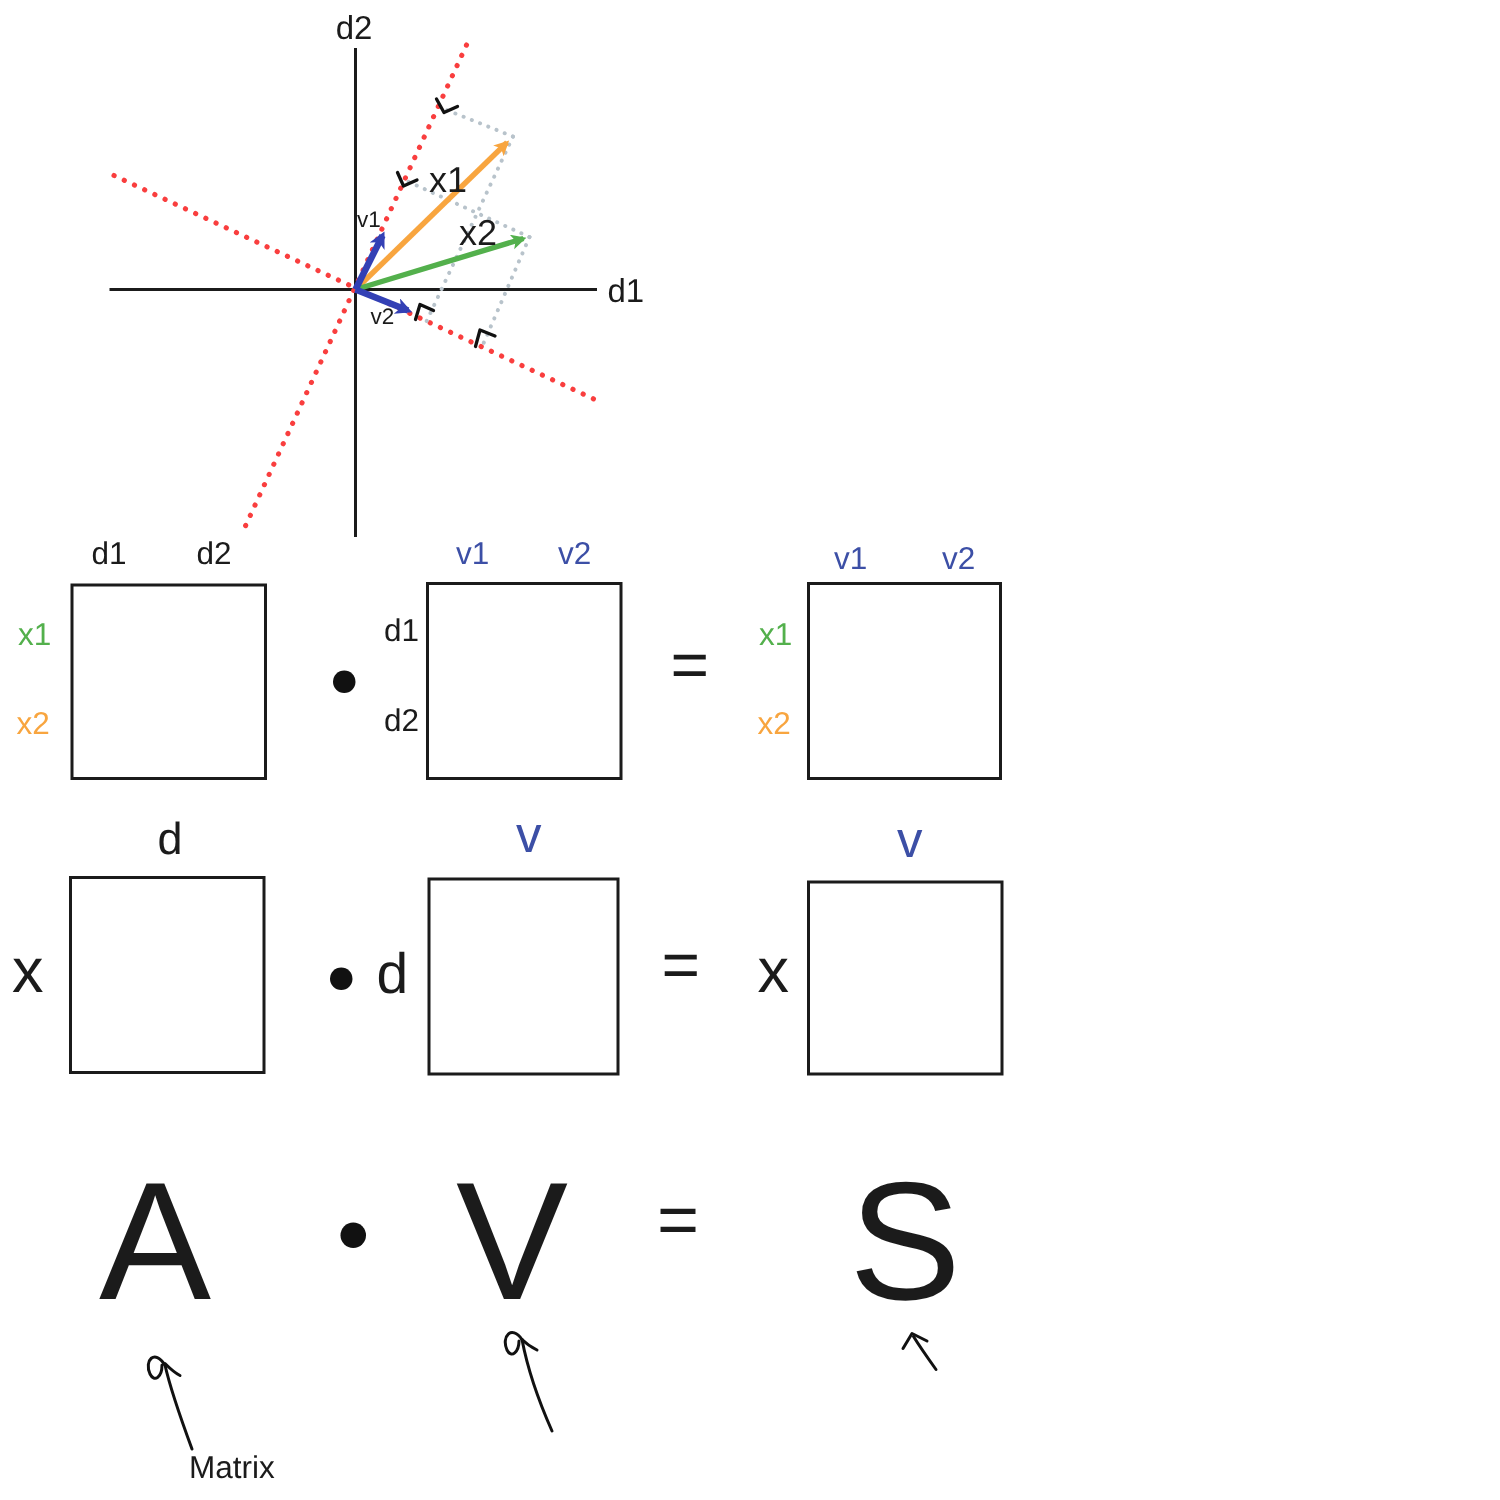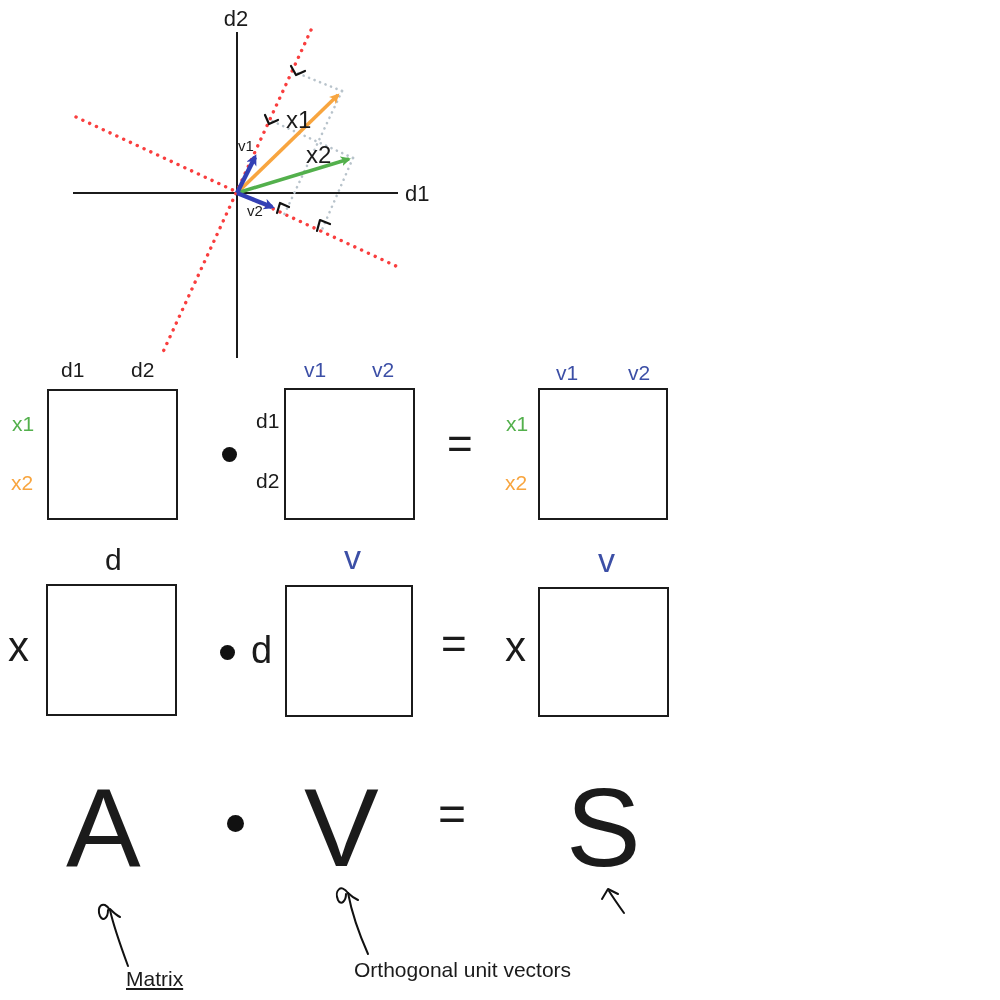--- a/index.html
+++ b/index.html
@@ -114,16 +114,15 @@
 
       <path d="M 368,954 C 360,936 352,914 348,893"></path>
       <path d="M 348,893 C 341,883 334,891 338,900 C 341,906 346,901 346,894"></path>
       <path d="M 348,893 C 351,896 354,898 358,900"></path>
 
       <path d="M 624,913 C 619,906 614,899 609,891"></path>
       <path d="M 602,899 L 608,889 L 618,894"></path>
     </g>
   </svg>
 
-  <div class="lbl" style="left:126px;top:968px;font-size:21px;text-decoration:underline;">Matrix</div>
-  <div class="lbl" style="left:354px;top:959px;font-size:21px;">Orthogonal unit vectors</div>
+  <div class="lbl" style="left:126px;top:968px;font-size:21px;">Matrix</div>
 
 </div>
 
 </body></html>

